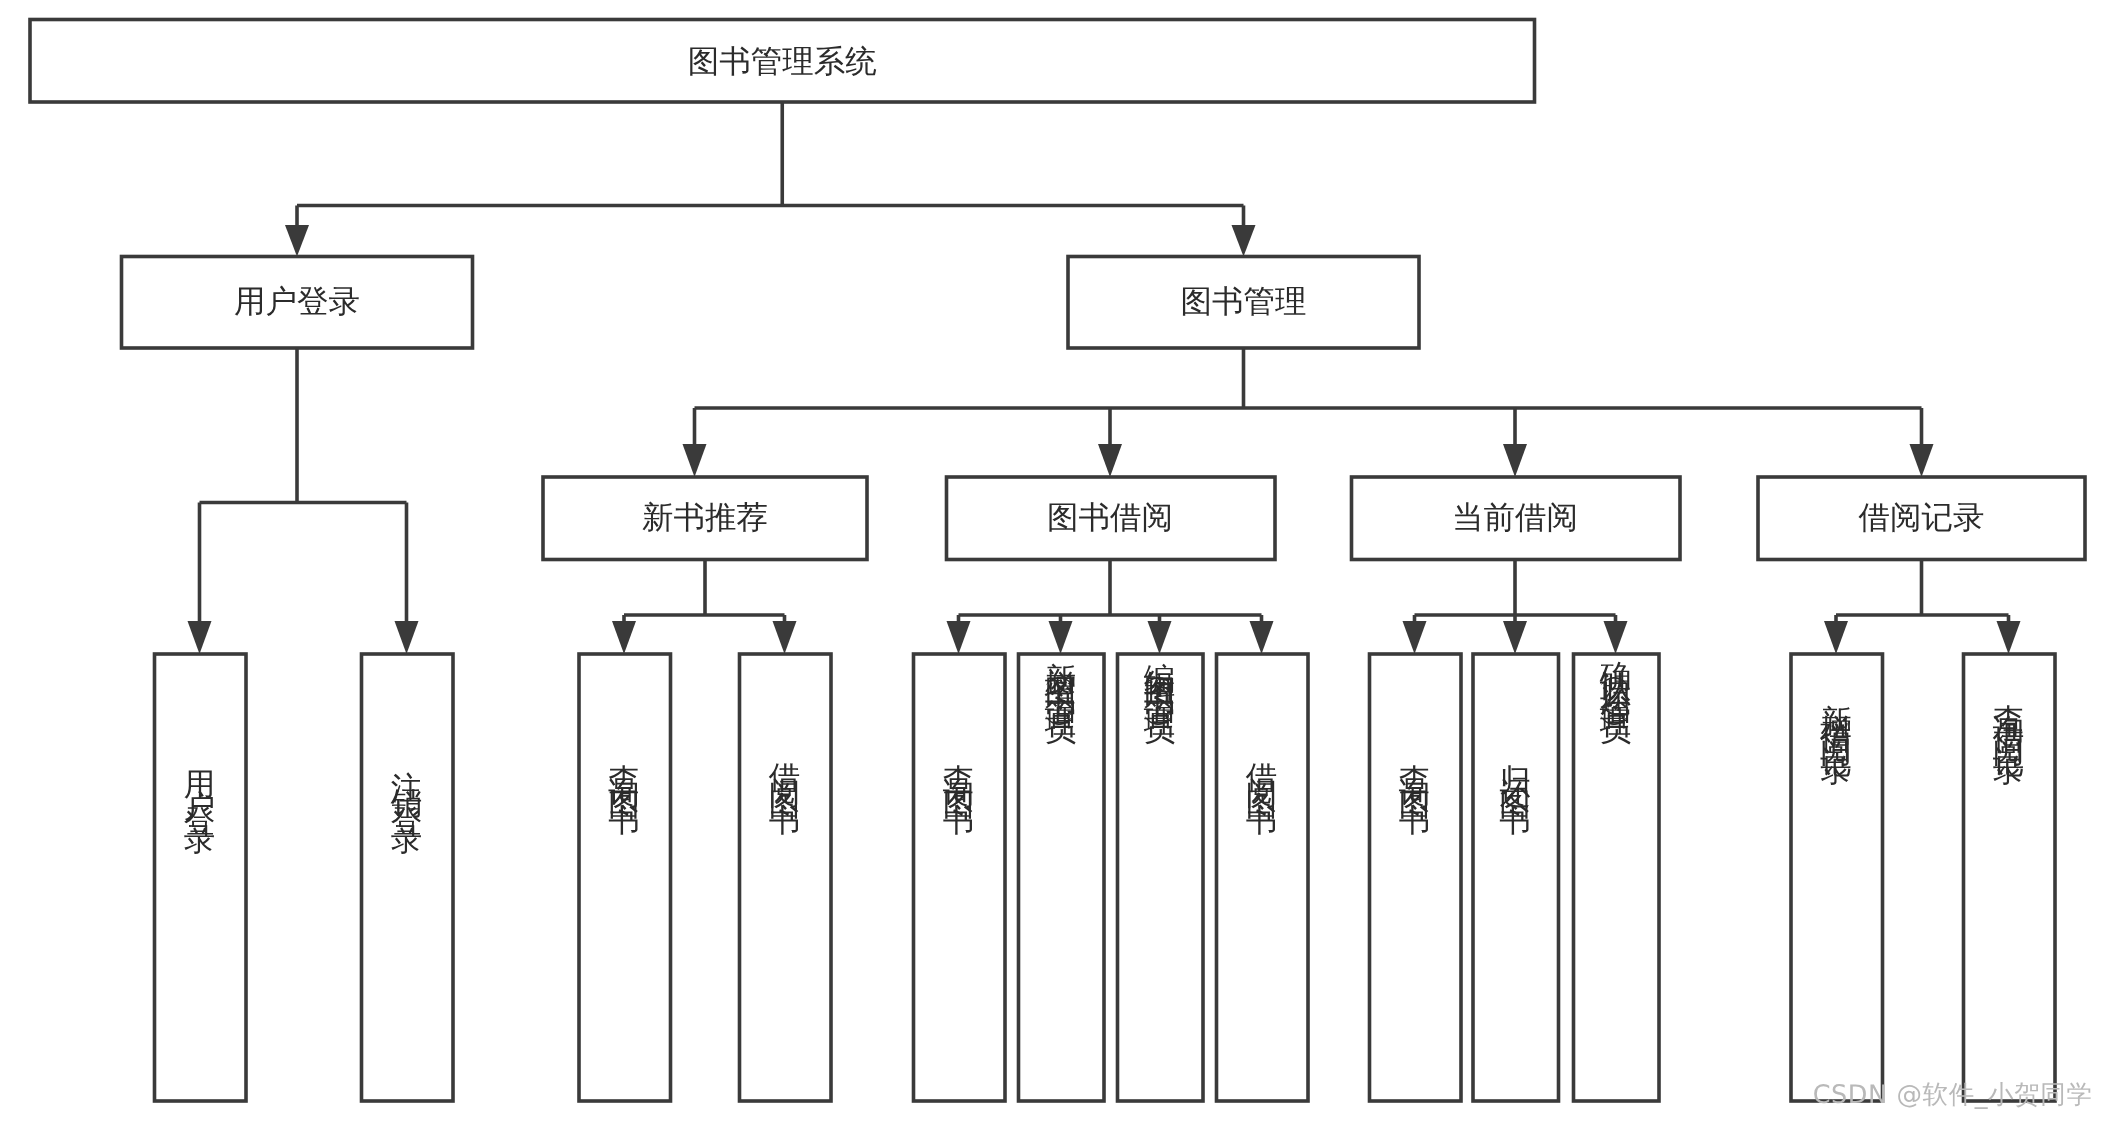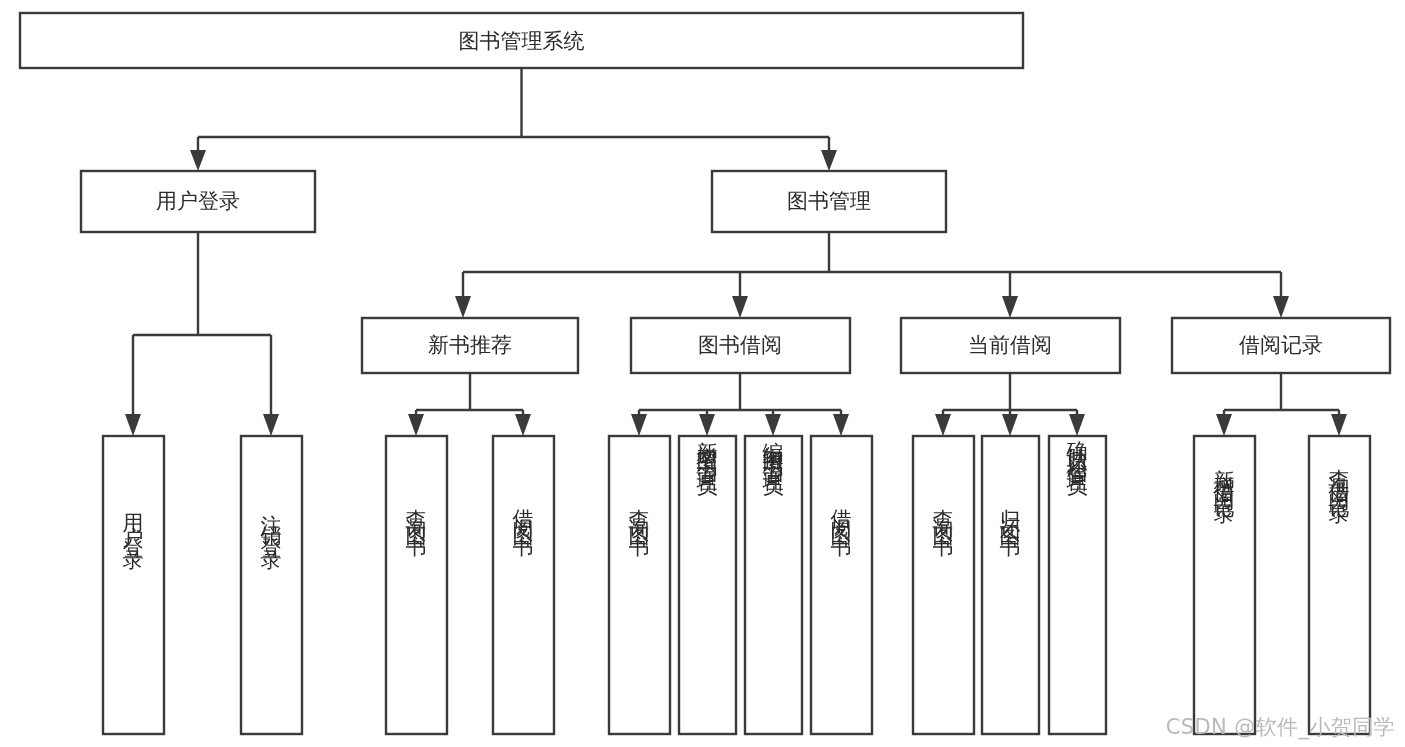--- a/index.html
+++ b/index.html
@@ -51,21 +51,21 @@
     fill: #2b2b2b;
     font-family: "DejaVu Sans", "Liberation Sans", sans-serif;
     font-size: 21px;
     text-anchor: middle;
   }
   .watermark {
     position: absolute;
     right: 10px;
     bottom: 6px;
     color: #b9b9b9;
-    font-size: 21px;
+    font-size: 17px;
     font-family: "DejaVu Sans", "Liberation Sans", sans-serif;
     white-space: nowrap;
     letter-spacing: 0.4px;
     pointer-events: none;
     margin-top: 32px;
   }
 </style>
 </head>
 <body>
 

